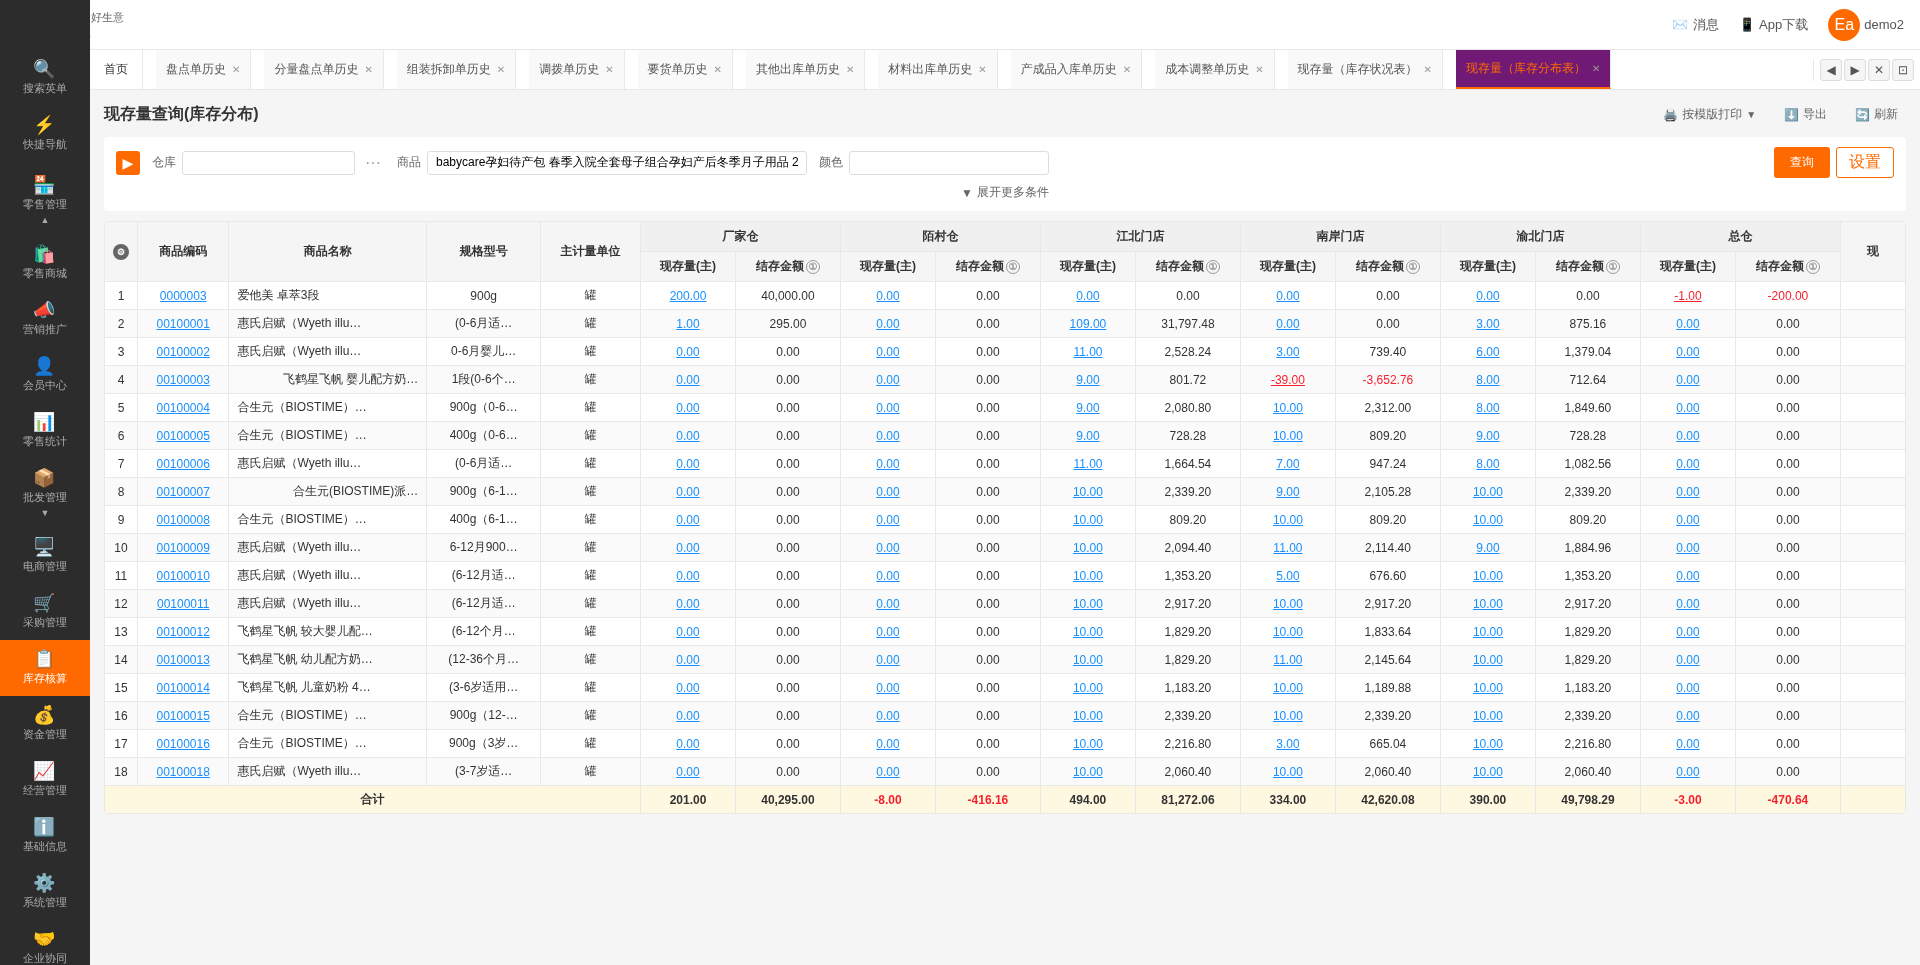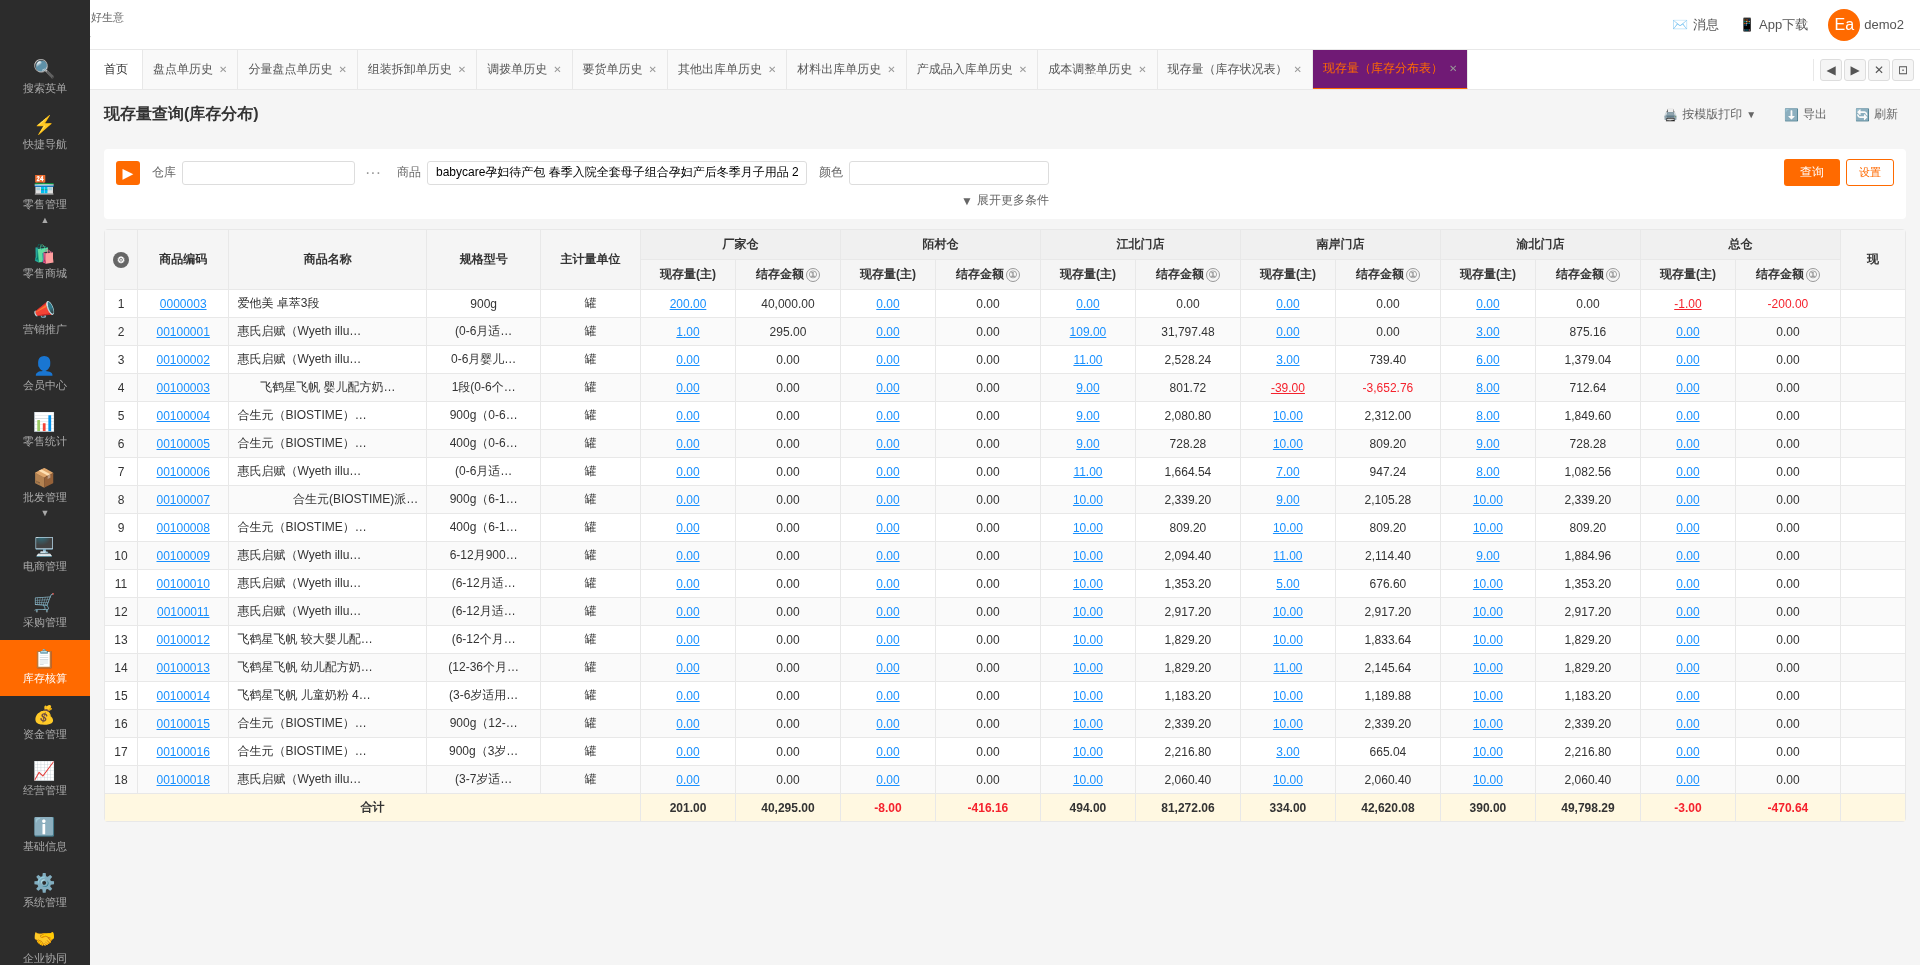--- a/index.html
+++ b/index.html
@@ -65,24 +65,25 @@
       height: 40px;
       background: #fff;
       border-bottom: 1px solid #e8e8e8;
       display: flex;
       align-items: center;
       overflow: hidden;
       z-index: 99;
     }
     .tabs-list {
       display: flex;
-      align-items: center;
+      align-items: flex-end;
       height: 100%;
       overflow: hidden;
       flex: 1;
+      gap: 13px;
     }
     .tab-item {
       height: 40px;
       padding: 0 10px;
       display: flex;
       align-items: center;
       gap: 6px;
       font-size: 12px;
       color: #555;
       border-right: 1px solid #e8e8e8;
@@ -174,21 +175,21 @@
     
     .page-container {
       padding: 12px 14px;
     }
 
     
     .page-title-bar {
       display: flex;
       align-items: center;
       justify-content: space-between;
-      margin-bottom: 22px;
+      margin-bottom: 10px;
     }
     .page-title {
       font-size: 16px;
       font-weight: bold;
       color: #333;
     }
     .page-actions {
       display: flex;
       align-items: center;
       gap: 12px;
@@ -258,21 +259,21 @@
       padding: 5px 16px;
       font-size: 12px;
       cursor: pointer;
     }
     .btn-setting {
       background: #fff;
       color: #ff6a00;
       border: 1px solid #ff6a00;
       border-radius: 3px;
       padding: 4px 12px;
-      font-size: 11px;
+      font-size: 16px;
       cursor: pointer;
     }
     .expand-conditions {
       display: flex;
       align-items: center;
       gap: 4px;
       color: #666;
       font-size: 12px;
       cursor: pointer;
       margin-top: 6px;
@@ -664,21 +665,21 @@
       <td class="">739.40</td>
       <td class="td-link">6.00</td>
       <td>1,379.04</td>
       <td class="td-link ">0.00</td>
       <td class="">0.00</td>
       <td></td>
     </tr>
             <tr>
       <td>4</td>
       <td class="td-link">00100003</td>
-      <td style="text-align:center">飞鹤星飞帆 婴儿配方奶…</td>
+      <td style="text-align:right">飞鹤星飞帆 婴儿配方奶…</td>
       <td>1段(0-6个…</td>
       <td>罐</td>
       <td class="td-link">0.00</td>
       <td>0.00</td>
       <td class="td-link">0.00</td>
       <td>0.00</td>
       <td class="td-link">9.00</td>
       <td>801.72</td>
       <td class="td-link td-negative">-39.00</td>
       <td class="td-negative">-3,652.76</td>

